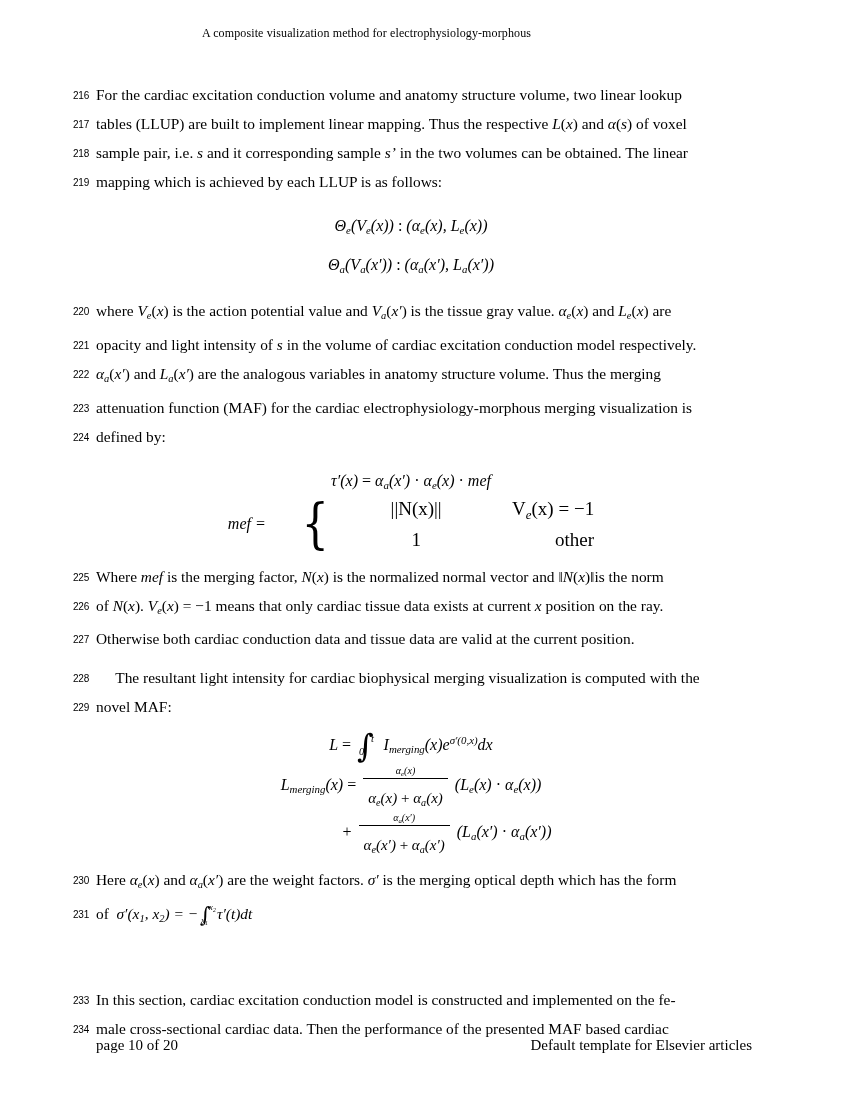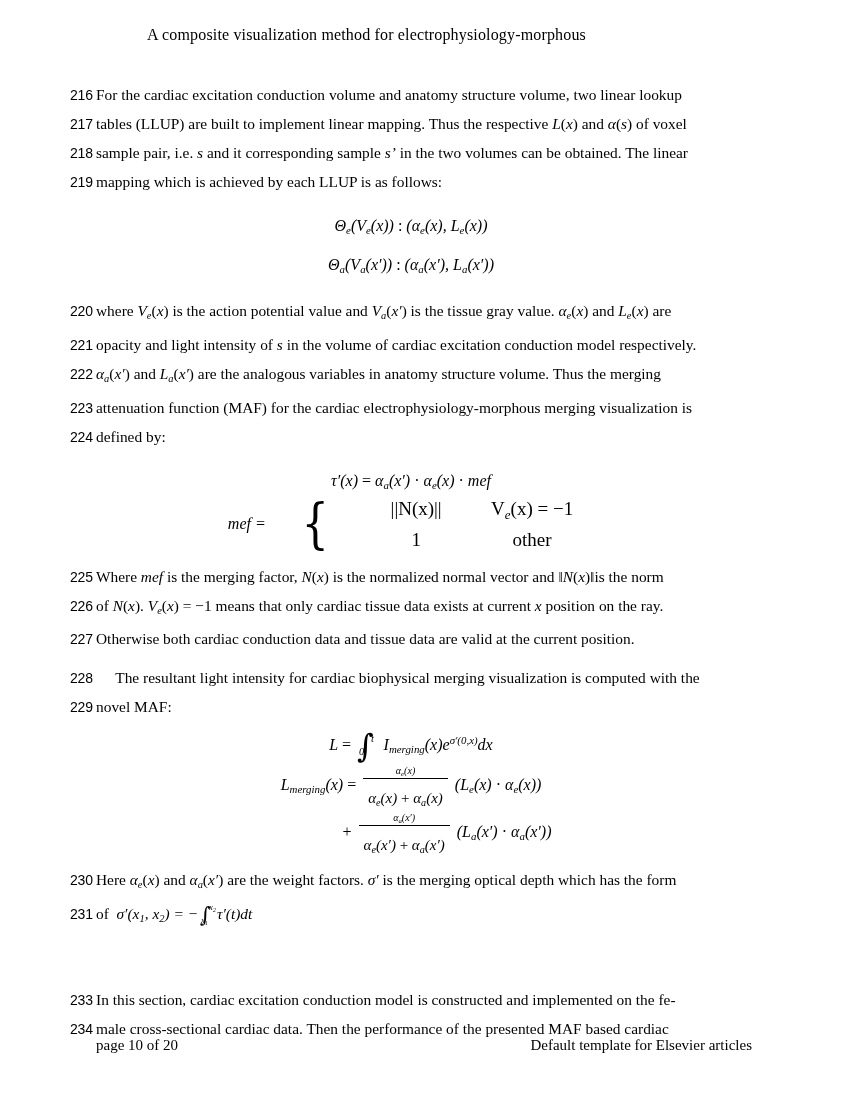--- a/index.html
+++ b/index.html
@@ -23,21 +23,21 @@
     box-sizing: border-box;
   }
 
   
   .running-head {
     position: absolute;
     top: 26px;
     left: 0;
     width: 733px;
     text-align: center;
-    font-size: 16px;
+    font-size: 12px;
     letter-spacing: 0.01em;
   }
 
   
   .column {
     position: absolute;
     top: 80px;
     left: 70px;
     width: 682px;
   }
@@ -48,21 +48,21 @@
     min-height: 29px;
     line-height: 29px;
     font-size: 15.4px;
   }
   .tline .num {
     position: absolute;
     left: 0;
     top: 0;
     width: 22px;
     text-align: center;
-    font-size: 14px;
+    font-size: 10px;
     line-height: 31px;
     color: #000;
     font-family: "Liberation Sans", sans-serif;
     letter-spacing: -0.2px;
   }
   .tline .txt {
     display: block;
     margin-left: 26px;
     white-space: nowrap;
   }
@@ -124,21 +124,21 @@
     align-items: baseline;
     font-size: 19px;
     line-height: 25px;
   }
   .cases-c1 {
     width: 108px;
     text-align: center;
   }
   .cases-c2 {
     width: 124px;
-    text-align: center;
+    text-align: right;
   }
 
   
   .frac {
     display: inline-block;
     vertical-align: middle;
     text-align: center;
     margin: 0 3px;
   }
   .frac .fnum {

